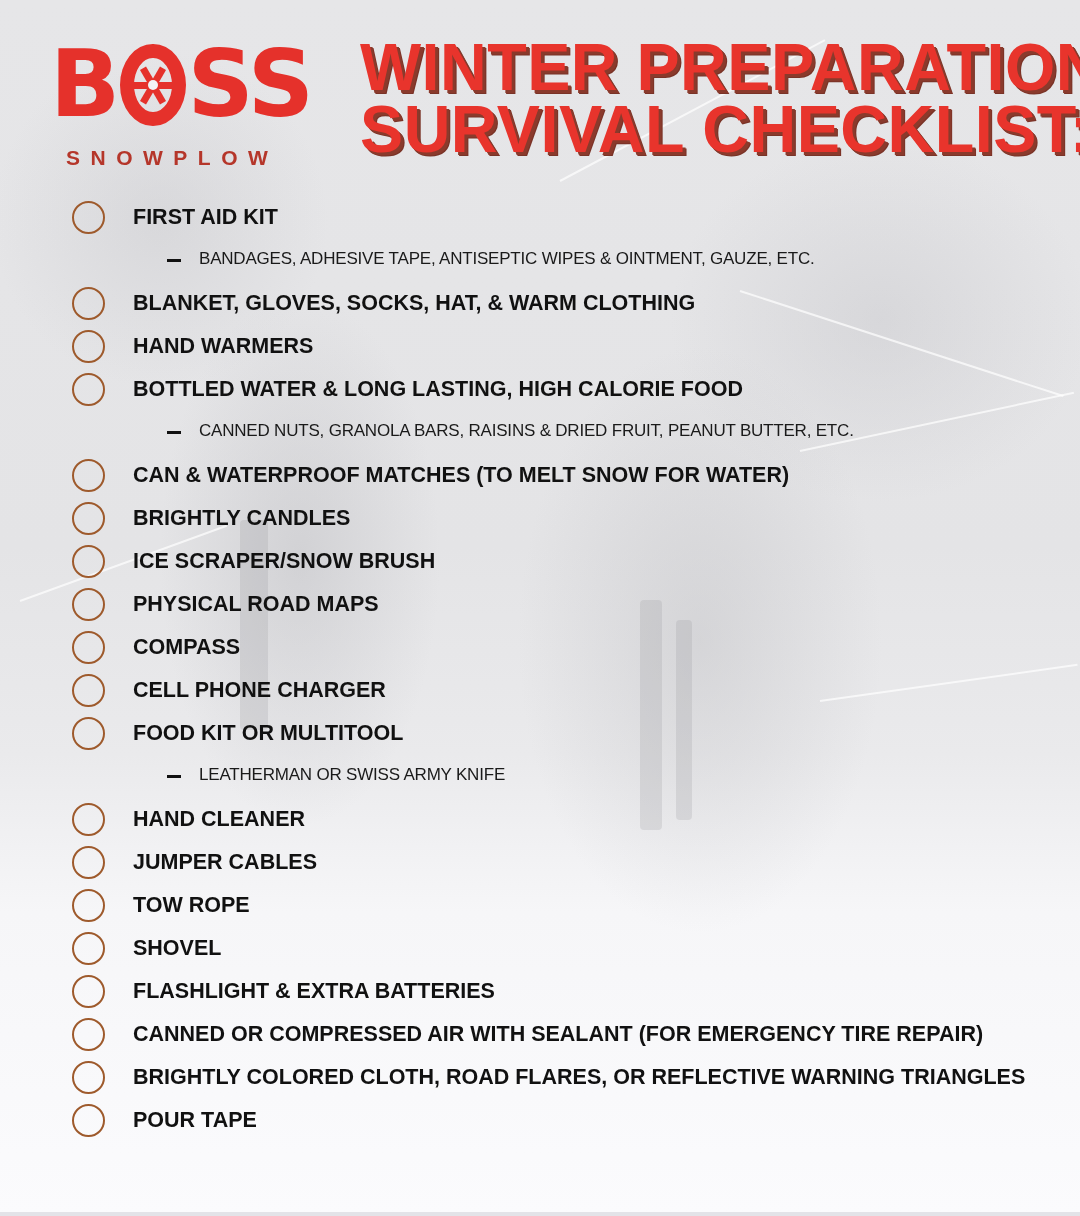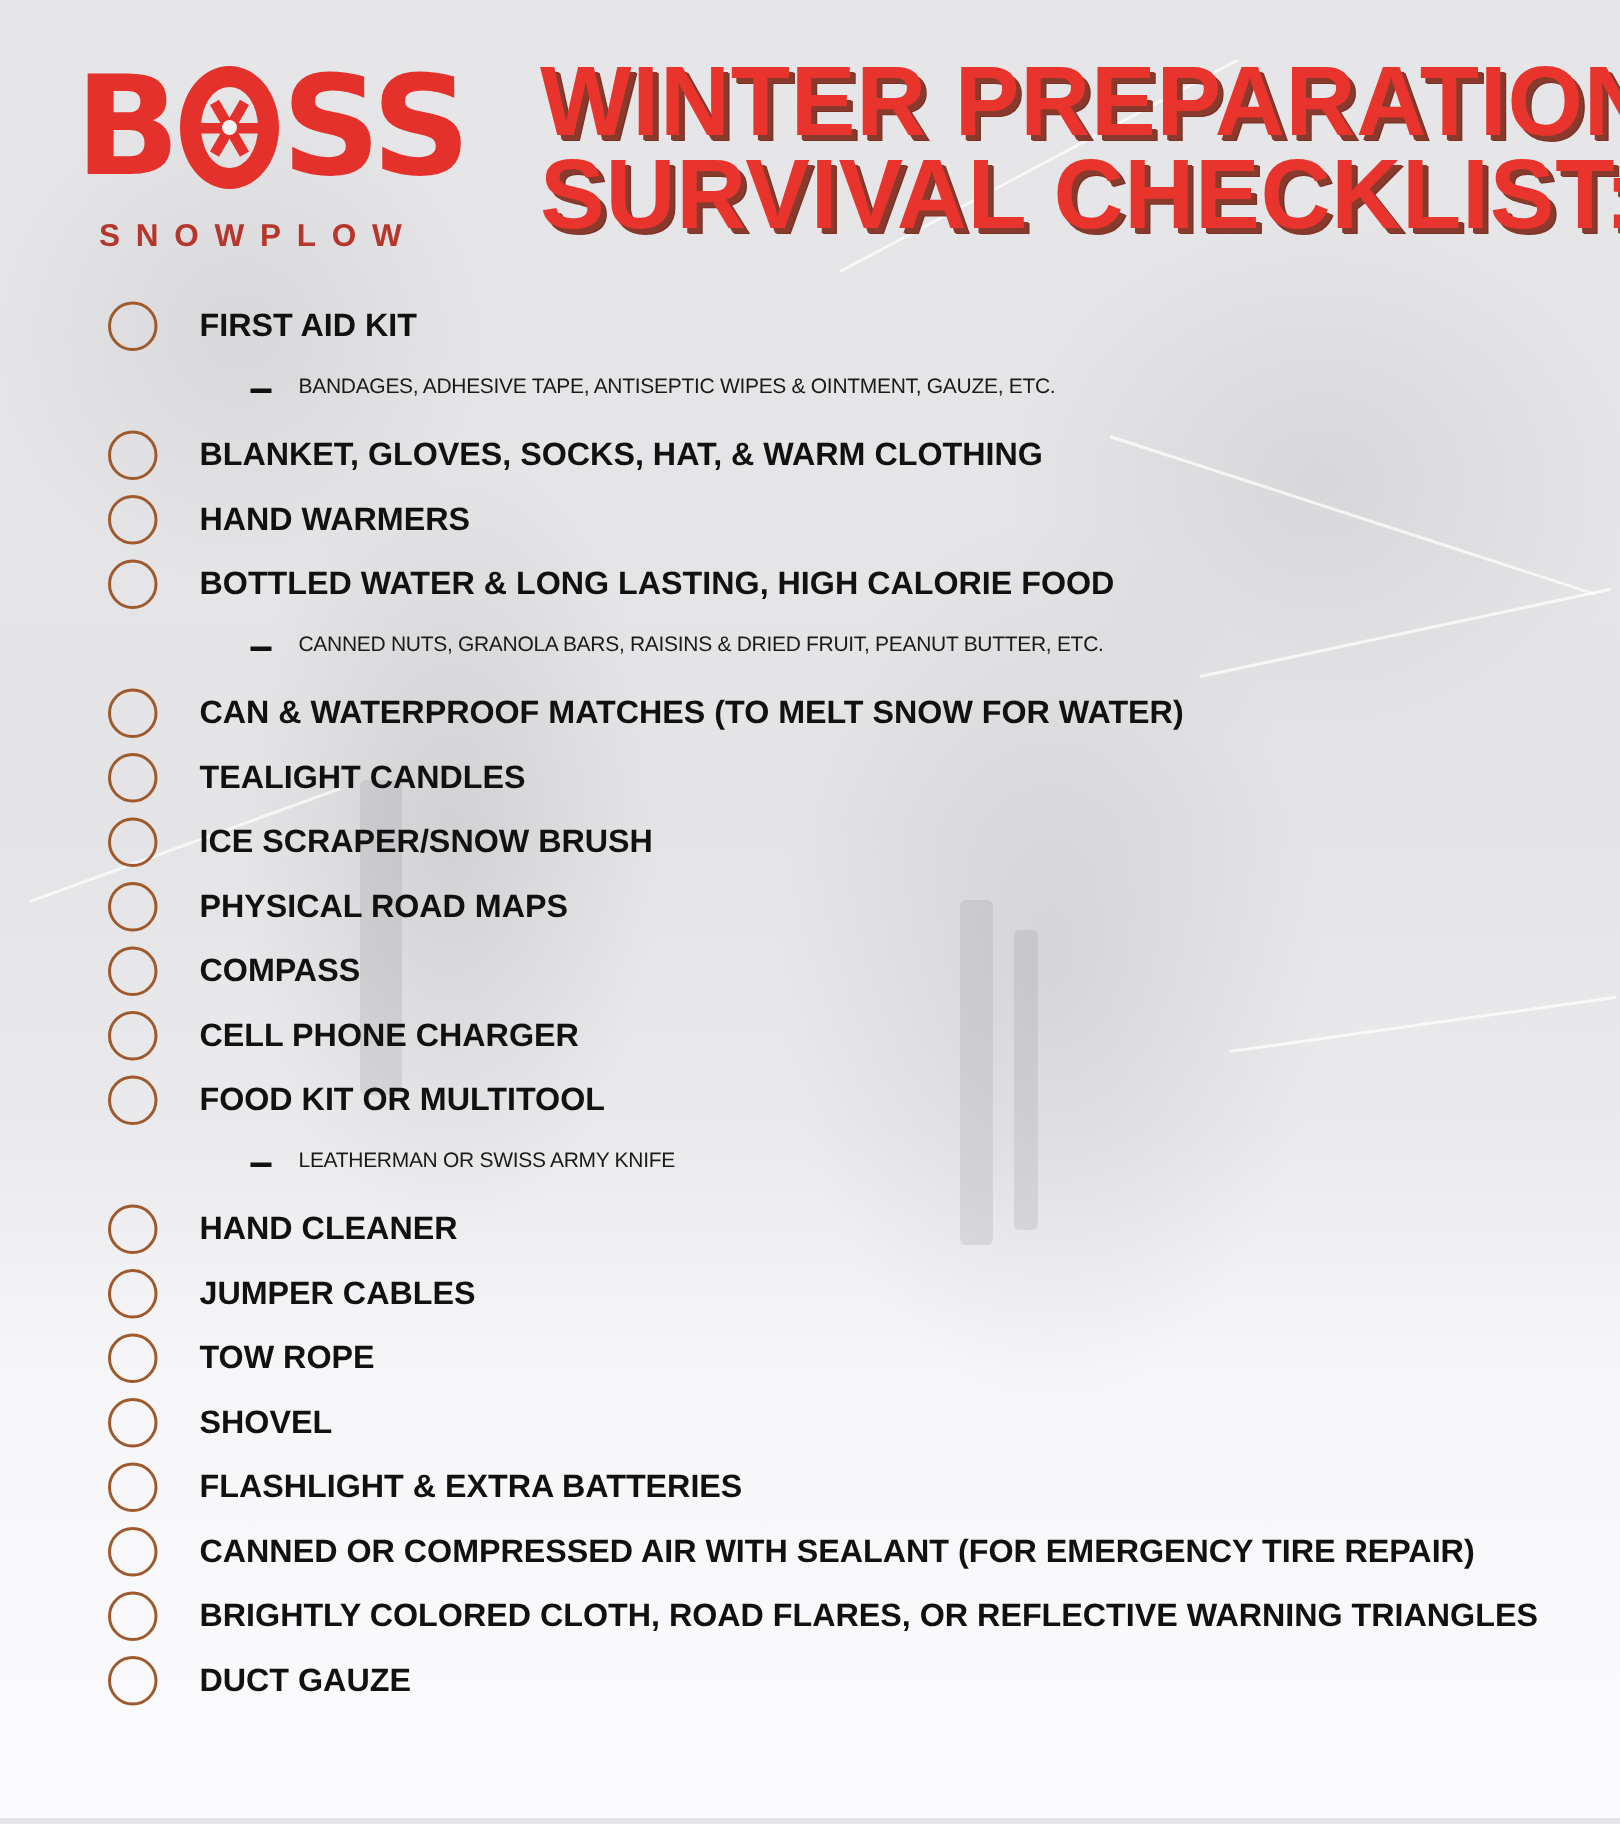--- a/index.html
+++ b/index.html
@@ -84,21 +84,21 @@
       letter-spacing: 0px;
     }
     .sub {
       position: relative; height: 43px;
     }
     .sub .dash {
       position: absolute; left: 167px; top: 19px; width: 14px; height: 3px; background: #111;
     }
     .sub .label {
       position: absolute; left: 199px; top: 9px;
-      font-size: 14px; color: #1a1a1a; white-space: nowrap; letter-spacing: -0.2px;
+      font-size: 17px; color: #1a1a1a; white-space: nowrap; letter-spacing: -0.2px;
     }
   </style>
 </head>
 <body>
 
 <div class="bg">
   <div class="trunk" style="left:640px;top:600px;width:22px;height:230px;"></div>
   <div class="trunk" style="left:676px;top:620px;width:16px;height:200px;"></div>
   <div class="trunk" style="left:240px;top:520px;width:28px;height:210px;"></div>
   <div class="branch" style="left:740px;top:290px;width:340px;transform:rotate(18deg);"></div>
@@ -158,21 +158,21 @@
     <span class="label">CANNED NUTS, GRANOLA BARS, RAISINS &amp; DRIED FRUIT, PEANUT BUTTER, ETC.</span>
   </div>
 
   <div class="item">
     <span class="circle"></span>
     <span class="label">CAN &amp; WATERPROOF MATCHES (TO MELT SNOW FOR WATER)</span>
   </div>
 
   <div class="item">
     <span class="circle"></span>
-    <span class="label">TEALIGHT CANDLES</span>
+    <span class="label">BRIGHTLY CANDLES</span>
   </div>
 
   <div class="item">
     <span class="circle"></span>
     <span class="label">ICE SCRAPER/SNOW BRUSH</span>
   </div>
 
   <div class="item">
     <span class="circle"></span>
     <span class="label">PHYSICAL ROAD MAPS</span>
@@ -228,16 +228,16 @@
     <span class="label">CANNED OR COMPRESSED AIR WITH SEALANT (FOR EMERGENCY TIRE REPAIR)</span>
   </div>
 
   <div class="item">
     <span class="circle"></span>
     <span class="label">BRIGHTLY COLORED CLOTH, ROAD FLARES, OR REFLECTIVE WARNING TRIANGLES</span>
   </div>
 
   <div class="item">
     <span class="circle"></span>
-    <span class="label">DUCT GAUZE</span>
+    <span class="label">POUR TAPE</span>
   </div>
 
 </div>
 
 </body></html>

